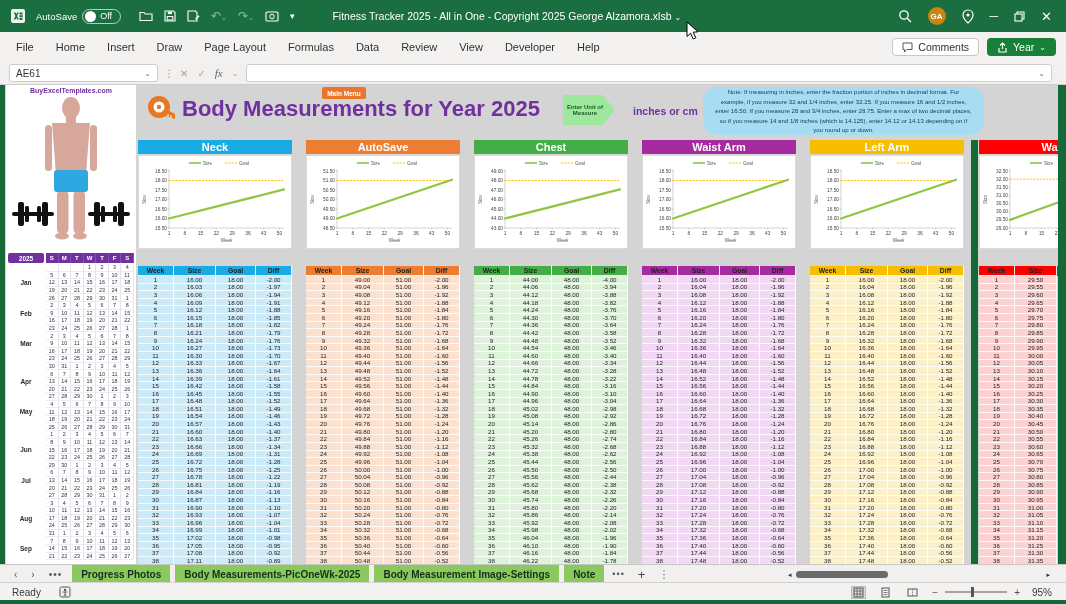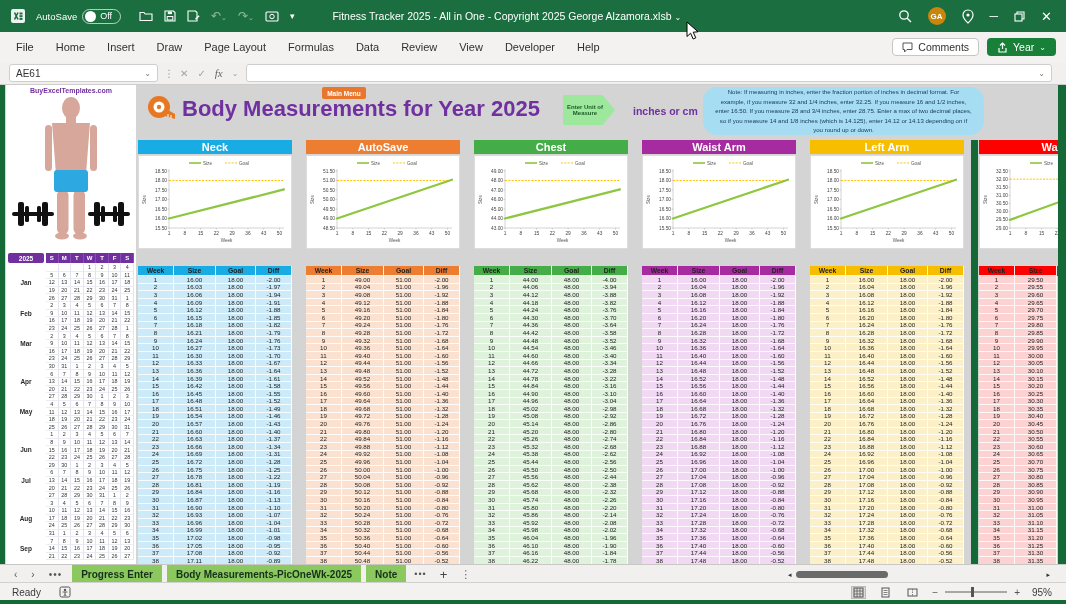--- a/index.html
+++ b/index.html
@@ -2275,22 +2275,23 @@
 <div class="frame" style="left:1058px;top:62px;width:8px;height:538px;"></div>
 <div class="bottomedge"></div>
 
 <div class="tabbar">
   <div class="tab-nav">
     <span>‹</span>
     <span>›</span>
     <span style="letter-spacing:1px">•••</span>
   </div>
   <div class="tabs">
-      <div class="sheet-tab">Progress Enter</div>
+      <div class="sheet-tab">Progress Photos</div>
       <div class="sheet-tab">Body Measurements-PicOneWk-2025</div>
+      <div class="sheet-tab">Body Measurement Image-Settings</div>
       <div class="sheet-tab clip">Note</div>
     </div>
   <div class="tab-extra">
     <span style="font-size:9px;letter-spacing:1px">•••</span>
     <span style="font-size:13px;color:#444">+</span>
     <span style="color:#666">⋮</span>
   </div>
   <div class="hscroll">
     <span class="hs-arrow" style="left:0">◂</span>
     <div class="hs-thumb"></div>

